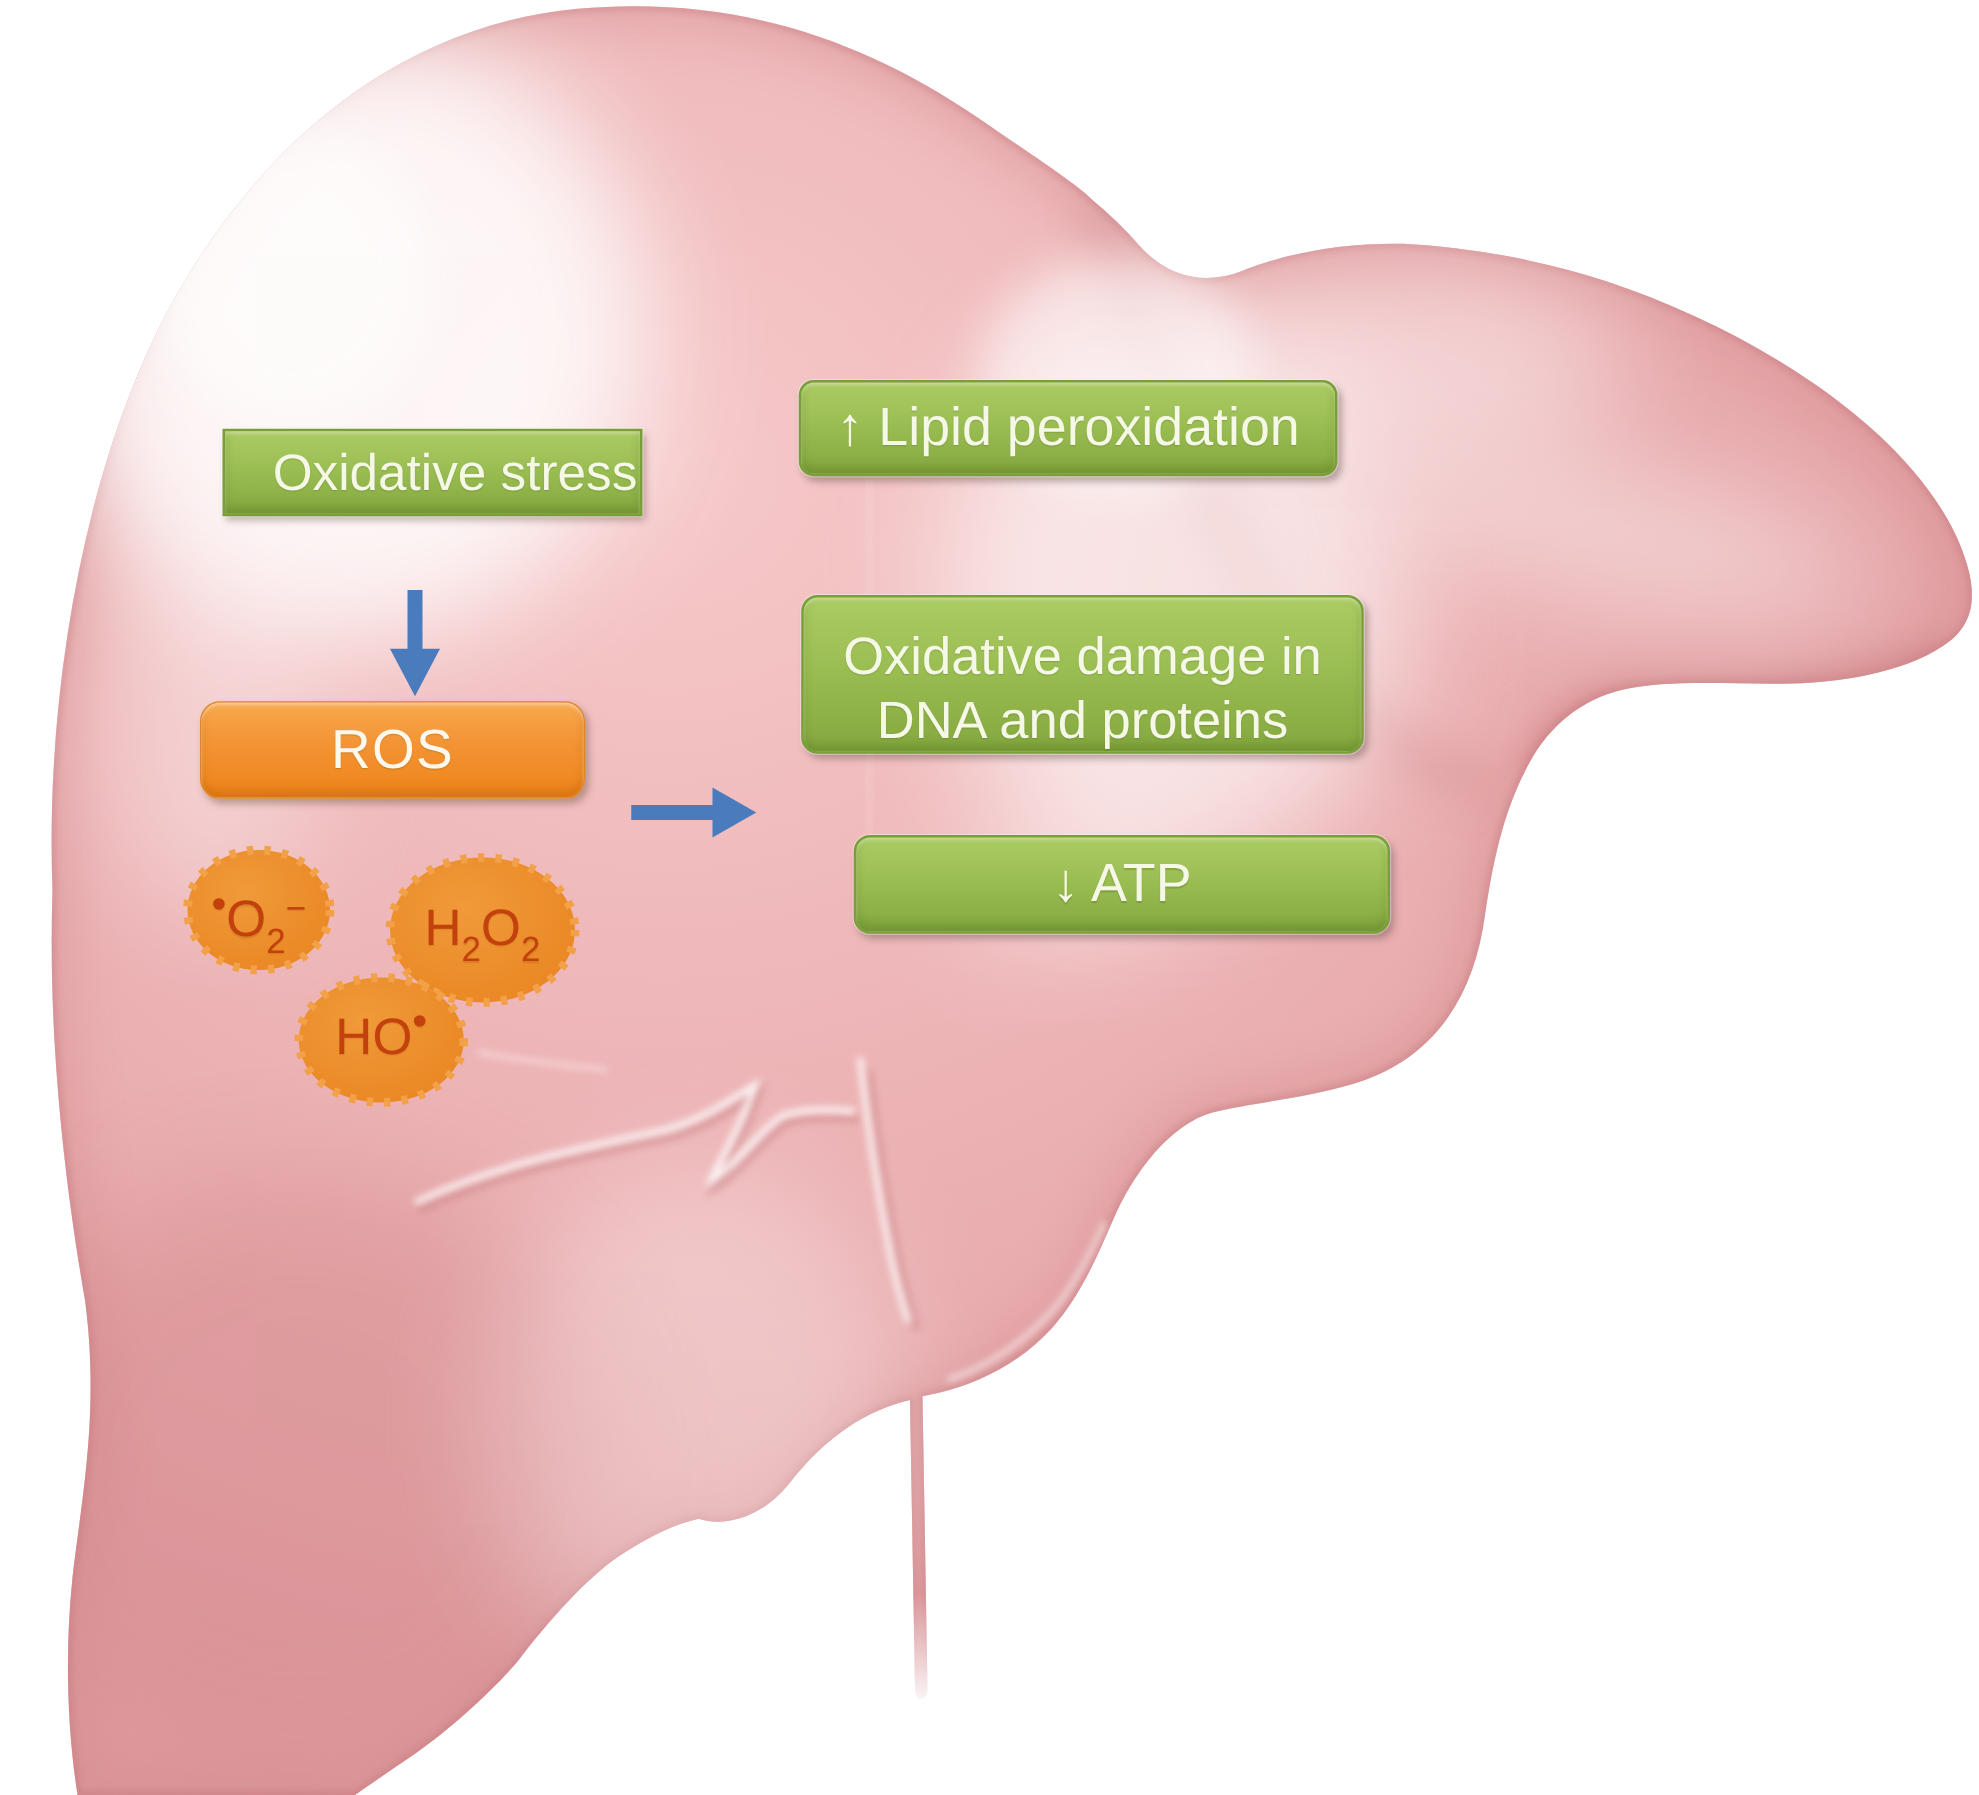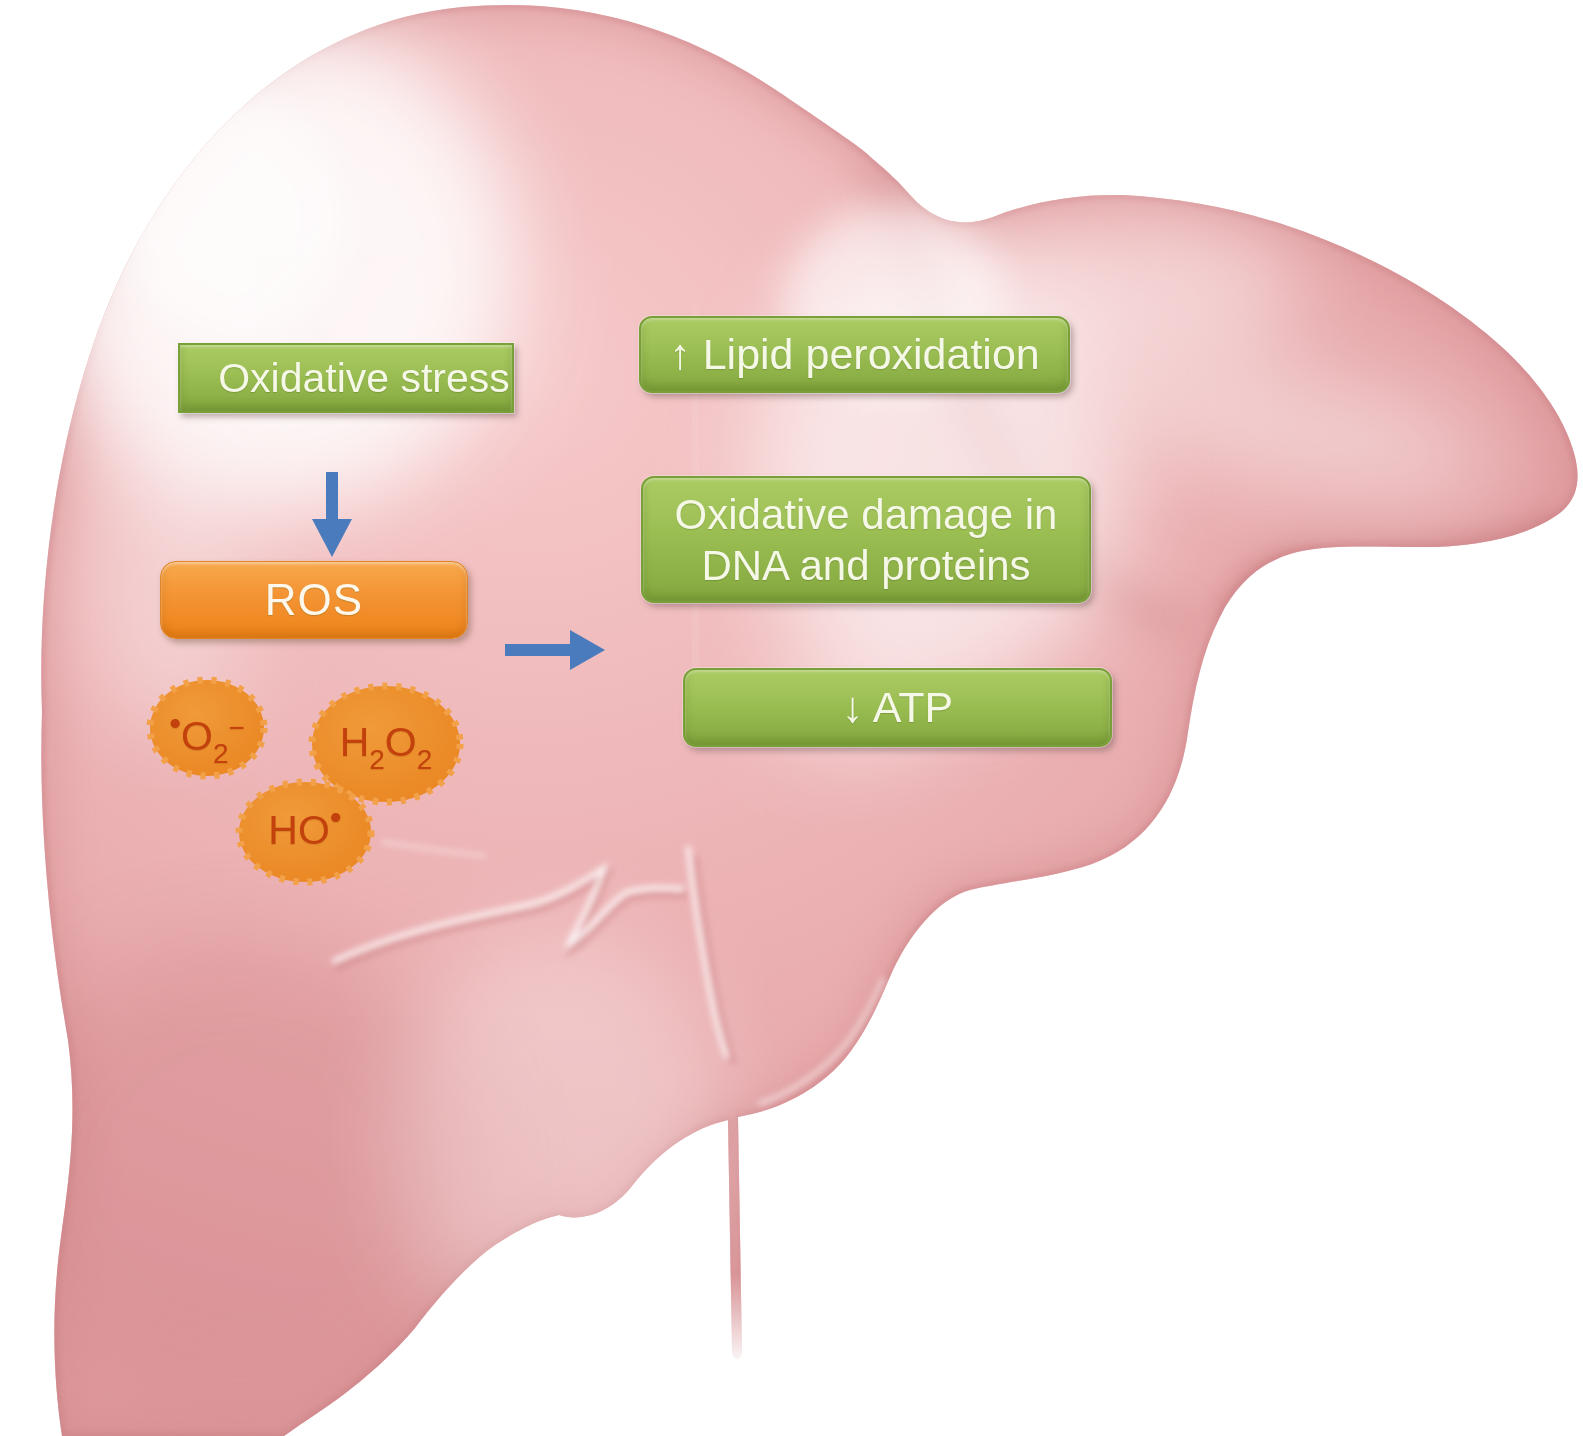--- a/index.html
+++ b/index.html
@@ -41,21 +41,21 @@
     text-align:center;
     text-shadow:0 1px 1px rgba(150,70,0,.25);
     line-height:1;
   }
   .chem .sb{font-size:28px;vertical-align:-13px;}
   .chem .sp{font-size:28px;vertical-align:13px;}
   .chem .dot{font-size:34px;vertical-align:15px;}
   .fs-stress{font-size:41px;padding-left:36px;}
   .fs-ros{font-size:44px;letter-spacing:1px;}
   .fs-green{font-size:43px;}
-  .fs-dna{font-size:42px;line-height:51px;padding:0 10px;}
+  .fs-dna{font-size:42px;line-height:51px;padding:0 10px;align-items:flex-end;}
 </style>
 </head>
 <body>
 
 <div id="canvas">
 
   <svg id="liver-svg" width="1583" height="1436" viewBox="0 0 1583 1436" aria-hidden="true">
     <defs>
       <radialGradient id="bodyGrad" cx="0.32" cy="0.26" r="0.95">
         <stop offset="0" stop-color="#f6c9ca"></stop>
@@ -139,21 +139,21 @@
   </svg>
 
   <div class="box green fs-stress" style="left:178px;top:343px;width:296px;height:66px;">
     <span>Oxidative stress</span>
   </div>
 
   <div class="box orange-box fs-ros" style="left:160px;top:561px;width:306px;height:76px;">
     <span>ROS</span>
   </div>
 
-  <div class="box green rounded fs-green" style="left:639px;top:316px;width:427px;height:73px;">
+  <div class="box green rounded fs-green" style="left:639px;top:304px;width:427px;height:73px;border-radius:12px;">
     <span>↑ Lipid peroxidation</span>
   </div>
 
   <div class="box green rounded fs-dna" style="left:641px;top:476px;width:426px;height:123px;">
     <span>Oxidative damage in DNA and proteins</span>
   </div>
 
   <div class="box green rounded fs-green" style="left:639px;top:668px;width:425px;height:75px;margin-left:44px;">
     <span>↓ ATP</span>
   </div>

